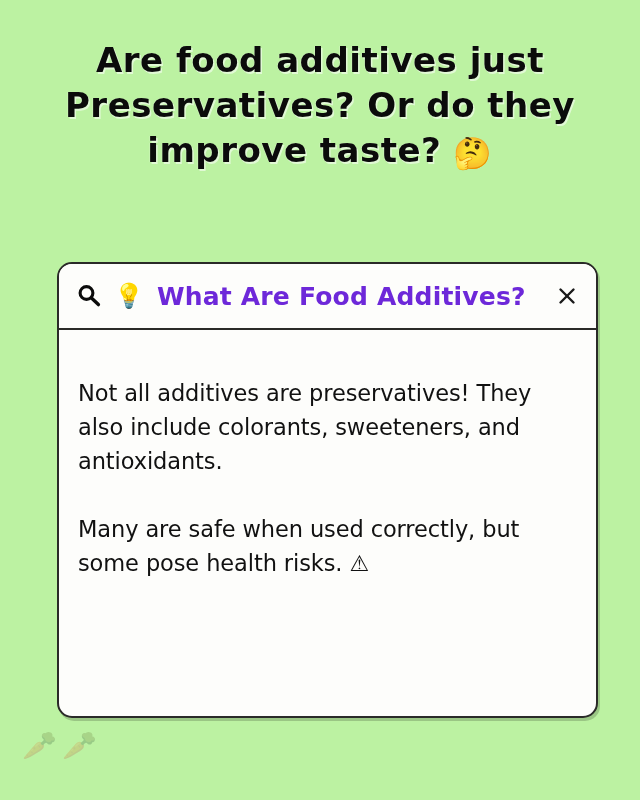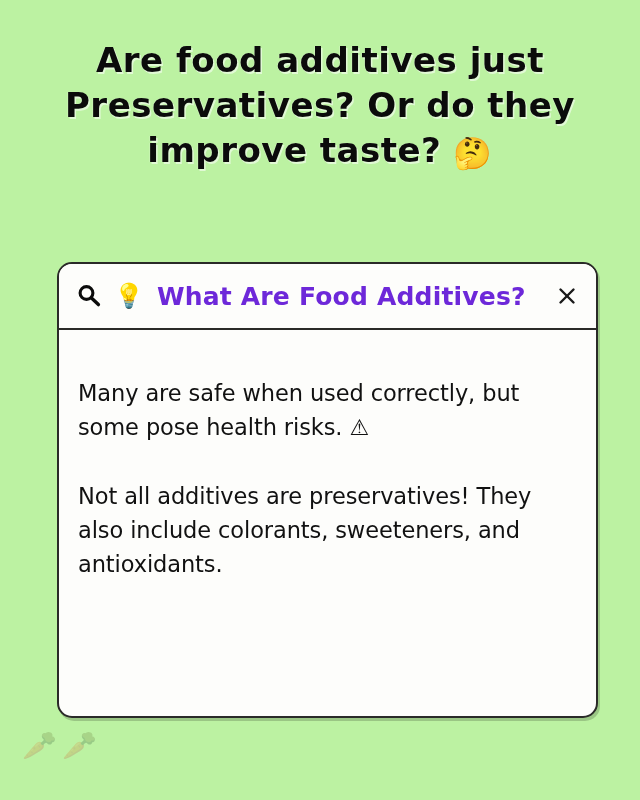--- a/index.html
+++ b/index.html
@@ -161,21 +161,21 @@
 
     <span class="close-icon">
       <svg viewBox="0 0 26 26" width="26" height="26" aria-hidden="true">
         <line x1="6.5" y1="6.5" x2="19.5" y2="19.5" stroke="#1a1a1a" stroke-width="2.4" stroke-linecap="round"></line>
         <line x1="19.5" y1="6.5" x2="6.5" y2="19.5" stroke="#1a1a1a" stroke-width="2.4" stroke-linecap="round"></line>
       </svg>
     </span>
   </div>
 
   <div class="card-body">
+    <p class="para">Not all additives are preservatives! They also include colorants, sweeteners, and antioxidants.</p>
     <p class="para">
       <span>Many are safe when used correctly, but some pose health risks.</span>
       <span class="warn-icon">⚠</span>
     </p>
-    <p class="para">Not all additives are preservatives! They also include colorants, sweeteners, and antioxidants.</p>
   </div>
 </div>
 
 <div class="carrots">🥕🥕</div>
 
 </body></html>

